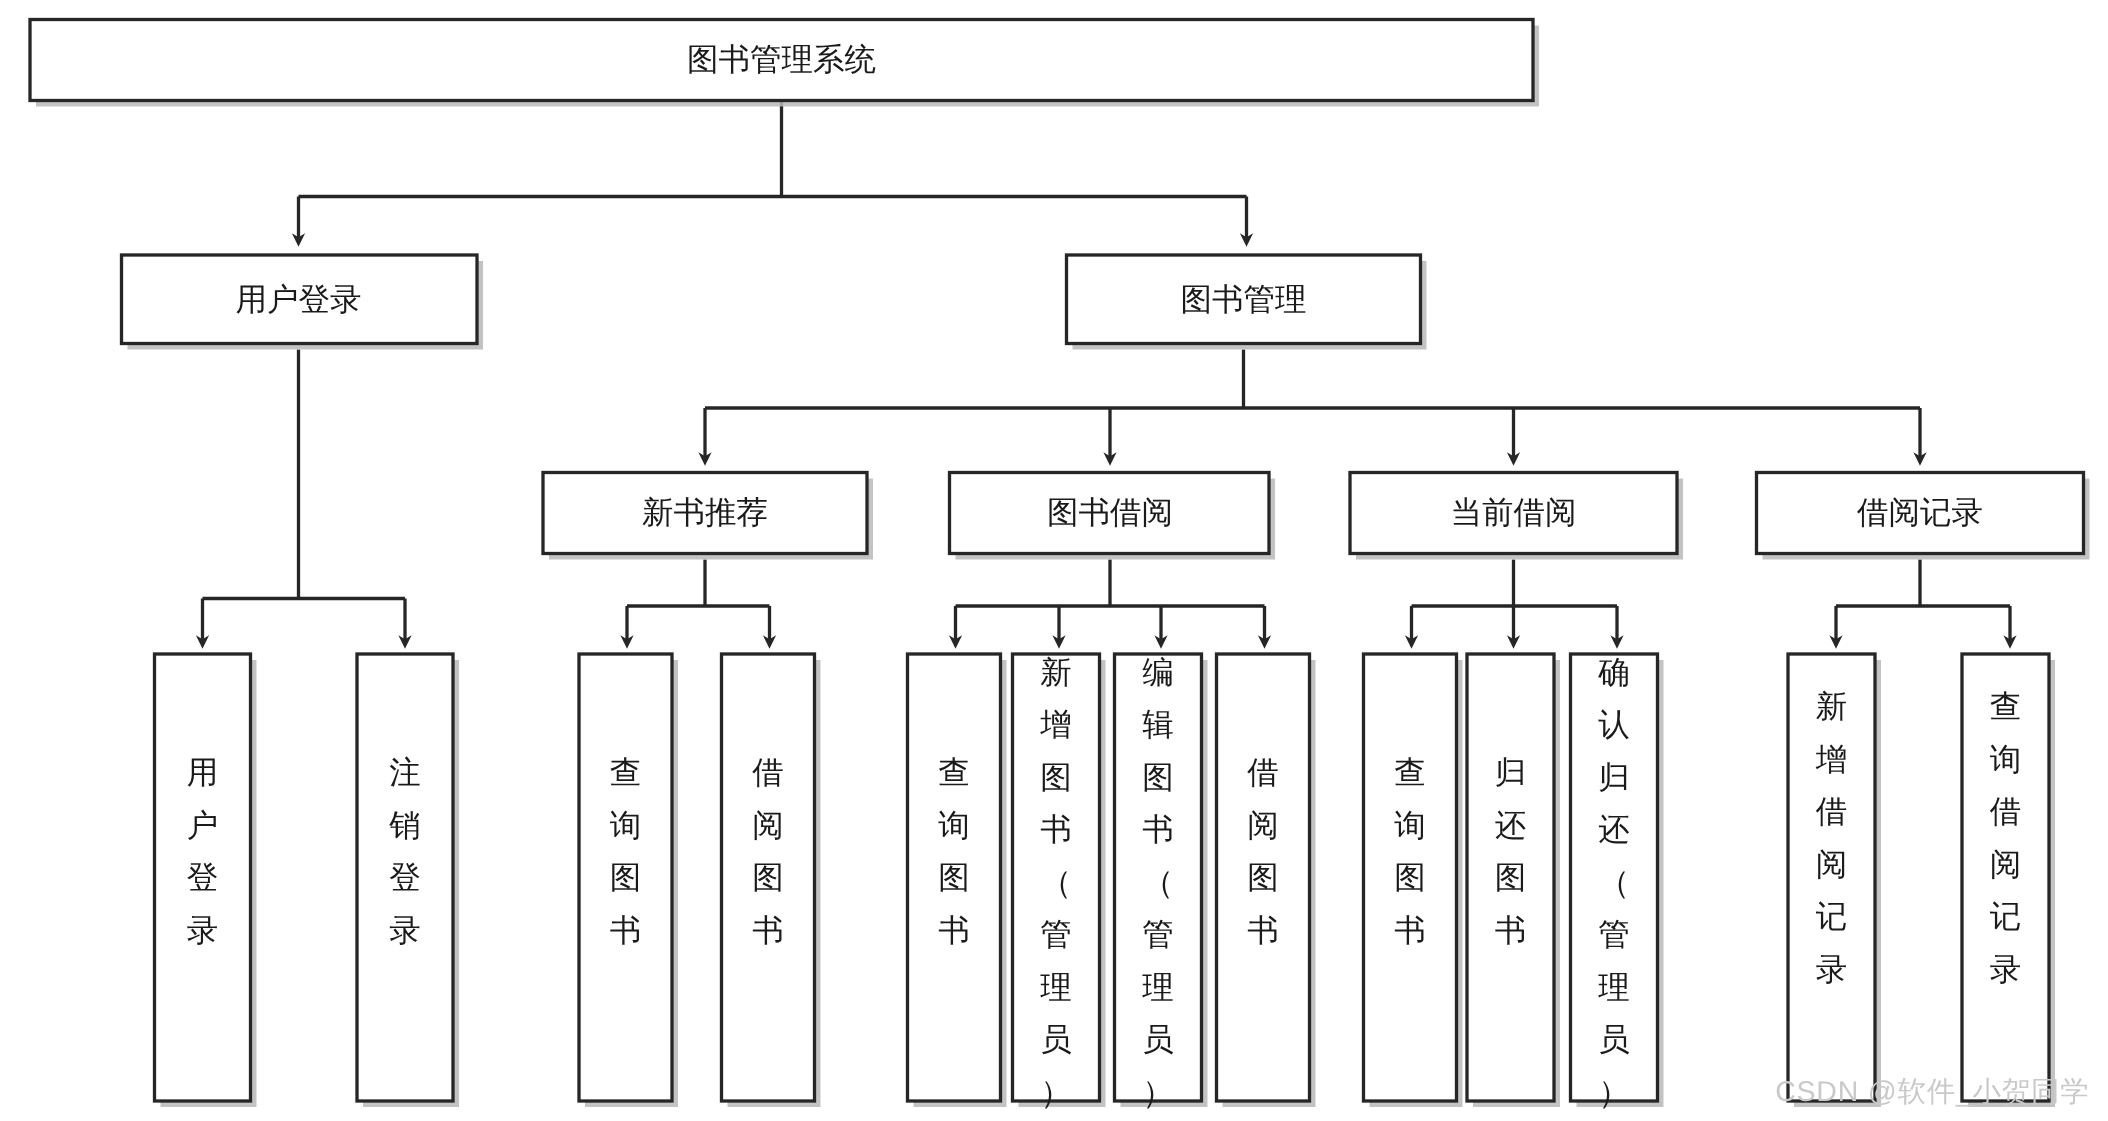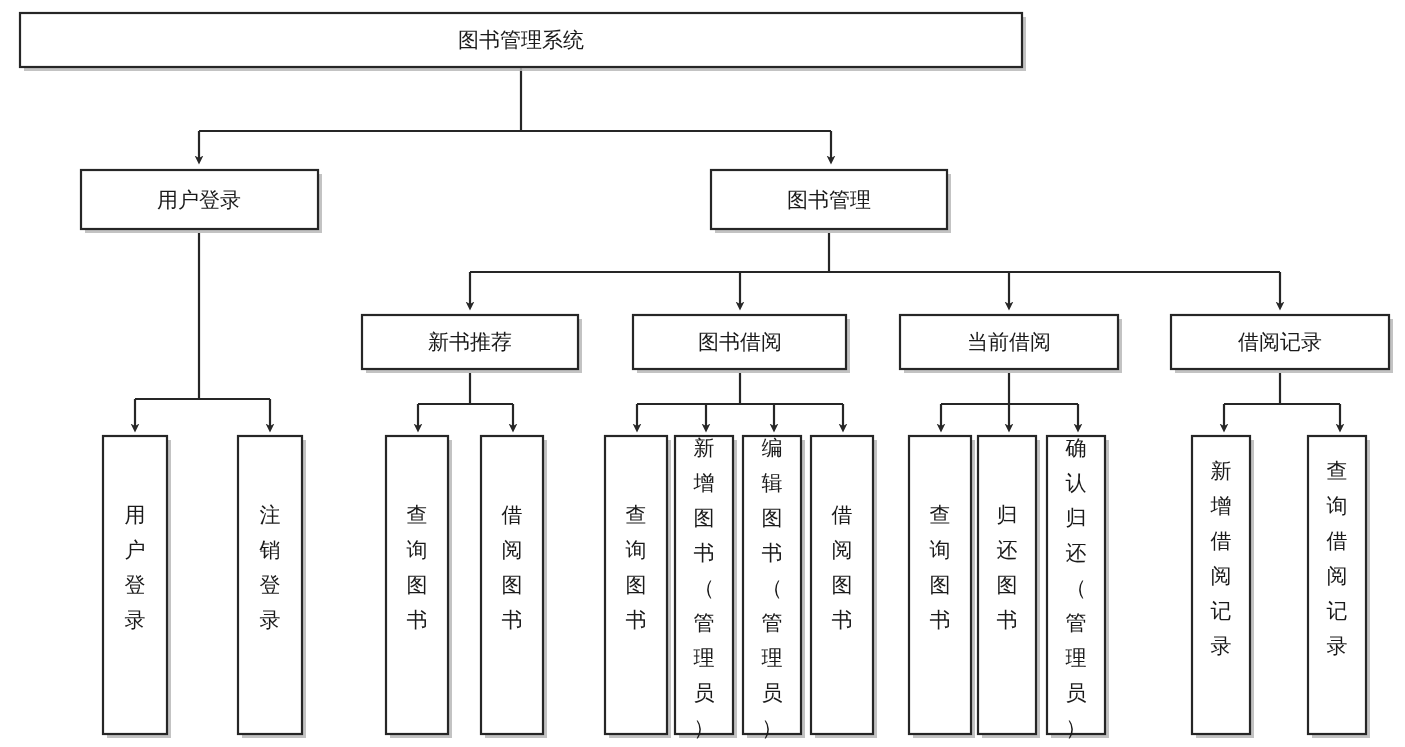--- a/index.html
+++ b/index.html
@@ -233,13 +233,14 @@
       <text class="node-label-vertical" x="1221" y="478"><tspan x="1221" y="478">新</tspan><tspan x="1221" y="513">增</tspan><tspan x="1221" y="548">借</tspan><tspan x="1221" y="583">阅</tspan><tspan x="1221" y="618">记</tspan><tspan x="1221" y="653">录</tspan></text>
     </g>
     <g>
       <rect class="node-shadow" x="1312" y="440" width="58" height="298"></rect>
       <rect class="node-box" x="1308" y="436" width="58" height="298"></rect>
       <text class="node-label-vertical" x="1337" y="478"><tspan x="1337" y="478">查</tspan><tspan x="1337" y="513">询</tspan><tspan x="1337" y="548">借</tspan><tspan x="1337" y="583">阅</tspan><tspan x="1337" y="618">记</tspan><tspan x="1337" y="653">录</tspan></text>
     </g>
 
   </svg>
 
+  <div class="watermark">CSDN @软件_小贺同学</div>
 </div>
 
 </body></html>

